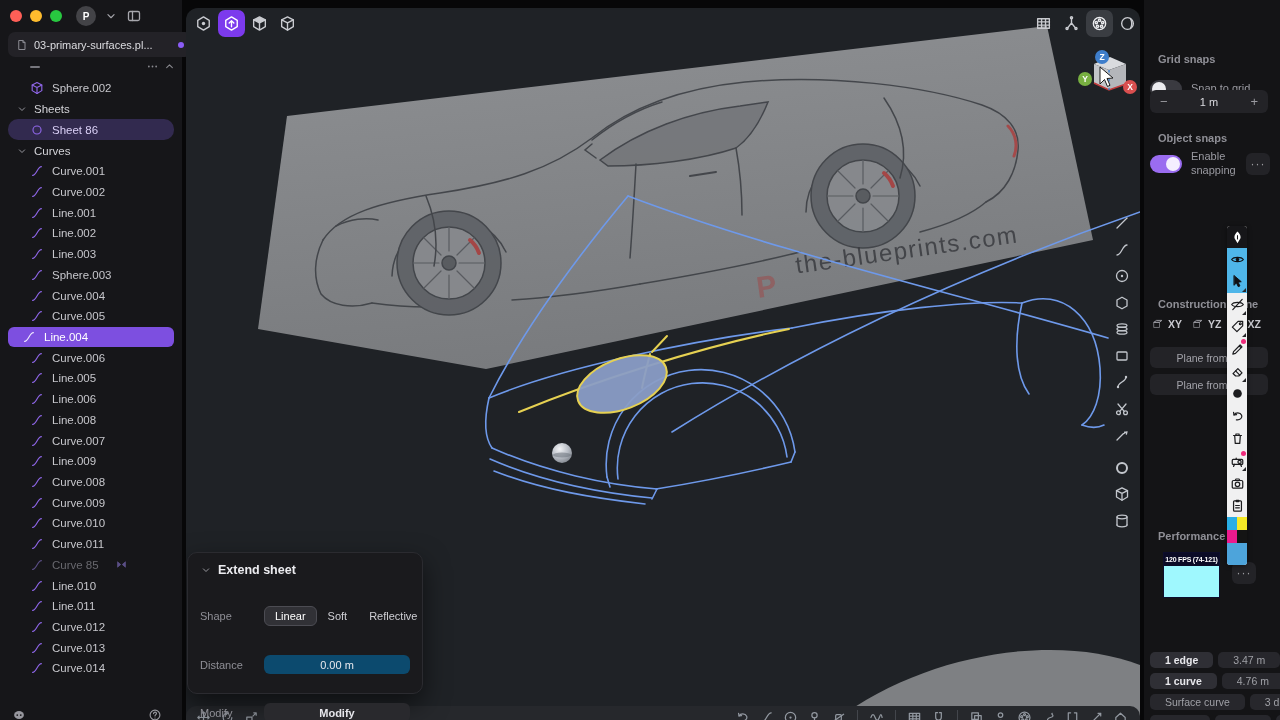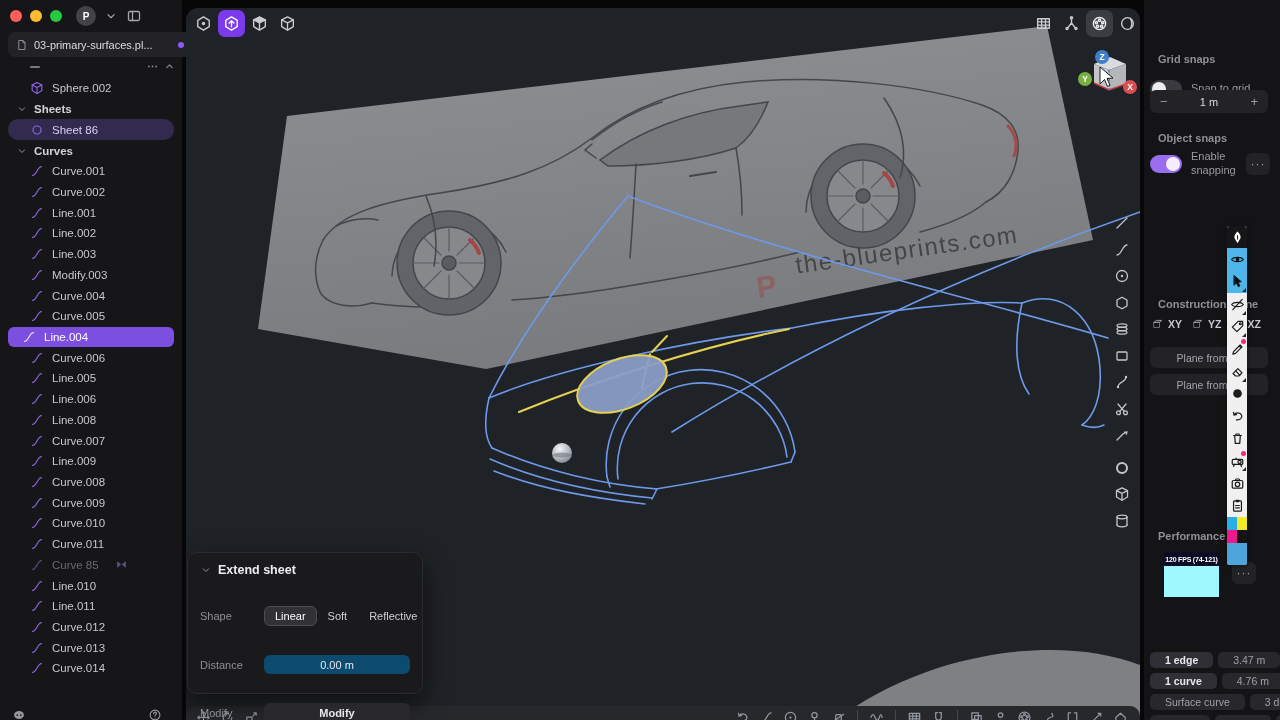--- a/index.html
+++ b/index.html
@@ -19,21 +19,21 @@
     display:flex;align-items:center;padding:0 8px;gap:6px;}
   .filetab .ic{width:12px;height:12px;color:#8f8f96;flex:none;}
   .filetab .fname{font-size:11px;color:#dcdce0;white-space:nowrap;overflow:hidden;flex:1;}
   .mdot{width:6px;height:6px;border-radius:50%;background:#8b5cf6;flex:none;}
   .treebar{position:absolute;left:0;top:58px;width:182px;height:18px;}
   .treebar .dash{position:absolute;left:30px;top:8px;width:10px;height:2px;border-radius:2px;background:#77777e;}
   .treebar .ic{position:absolute;width:13px;height:13px;color:#8a8a90;top:2px;}
   .tree{position:absolute;left:0;top:78px;width:182px;height:626px;overflow:hidden;}
   .trow{height:20.72px;display:flex;align-items:center;font-size:11.5px;color:#c7c7cc;padding-left:30px;box-sizing:border-box;}
   .trow .ic{width:14px;height:14px;margin-right:8px;color:#8f66e8;flex:none;}
-  .trow.section{padding-left:16px;color:#d3d3d8;font-weight:700;}
+  .trow.section{padding-left:16px;color:#d3d3d8;font-weight:400;}
   .trow.section .ic{width:12px;height:12px;color:#98989f;margin-right:6px;}
   .trow.row-selected{background:#7d4fe0;border-radius:6px;margin:0 8px;padding-left:14px;color:#fff;}
   .trow.row-selected .ic{color:#efe9ff;}
   .trow.row-muted-selected{background:#322a4f;border-radius:10px;margin:0 8px;padding-left:22px;color:#d9cff5;}
   .trow.row-dim{color:#68686e;}
   .trow.row-dim .ic{color:#5b4f86;}
   .trow .extra{margin-left:16px;color:#8a8a92;width:13px;height:13px;}
   .sfoot{position:absolute;left:0;top:706px;width:182px;height:14px;}
   .sfoot .ic{position:absolute;width:14px;height:14px;color:#97979e;top:2px;}
 
@@ -245,21 +245,21 @@
             </svg>
           </span>
           <span class="tlabel">Line.003</span>
         </div>
         <div class="trow item">
           <span class="ic">
             <svg viewBox="0 0 16 16" fill="none" stroke="currentColor" stroke-width="1.3" stroke-linecap="round" stroke-linejoin="round">
               <path d="M3 13C7.5 13 8.5 3 13 3"></path>
             </svg>
           </span>
-          <span class="tlabel">Modify.003</span>
+          <span class="tlabel">Sphere.003</span>
         </div>
         <div class="trow item">
           <span class="ic">
             <svg viewBox="0 0 16 16" fill="none" stroke="currentColor" stroke-width="1.3" stroke-linecap="round" stroke-linejoin="round">
               <path d="M3 13C7.5 13 8.5 3 13 3"></path>
             </svg>
           </span>
           <span class="tlabel">Curve.004</span>
         </div>
         <div class="trow item">

